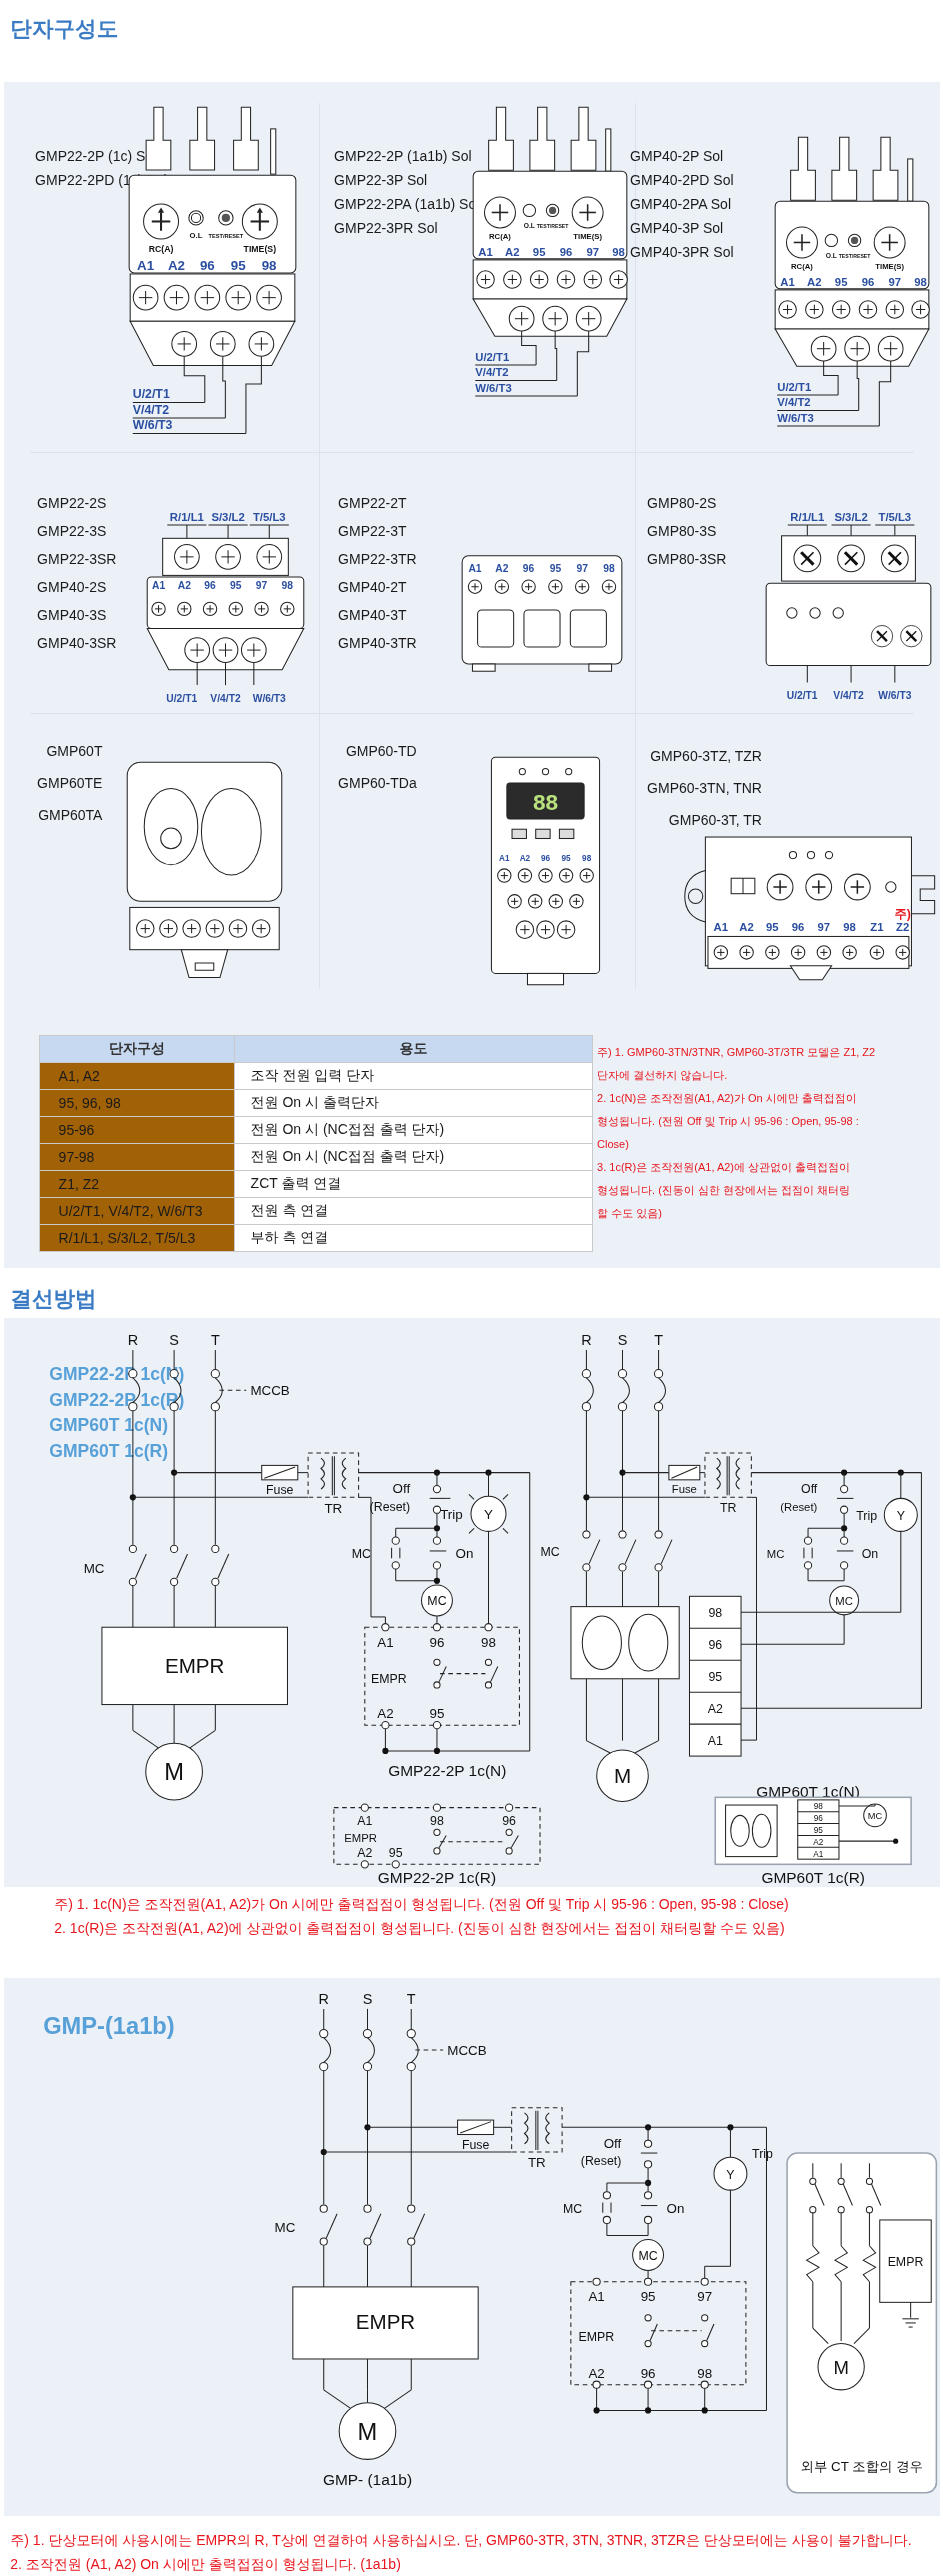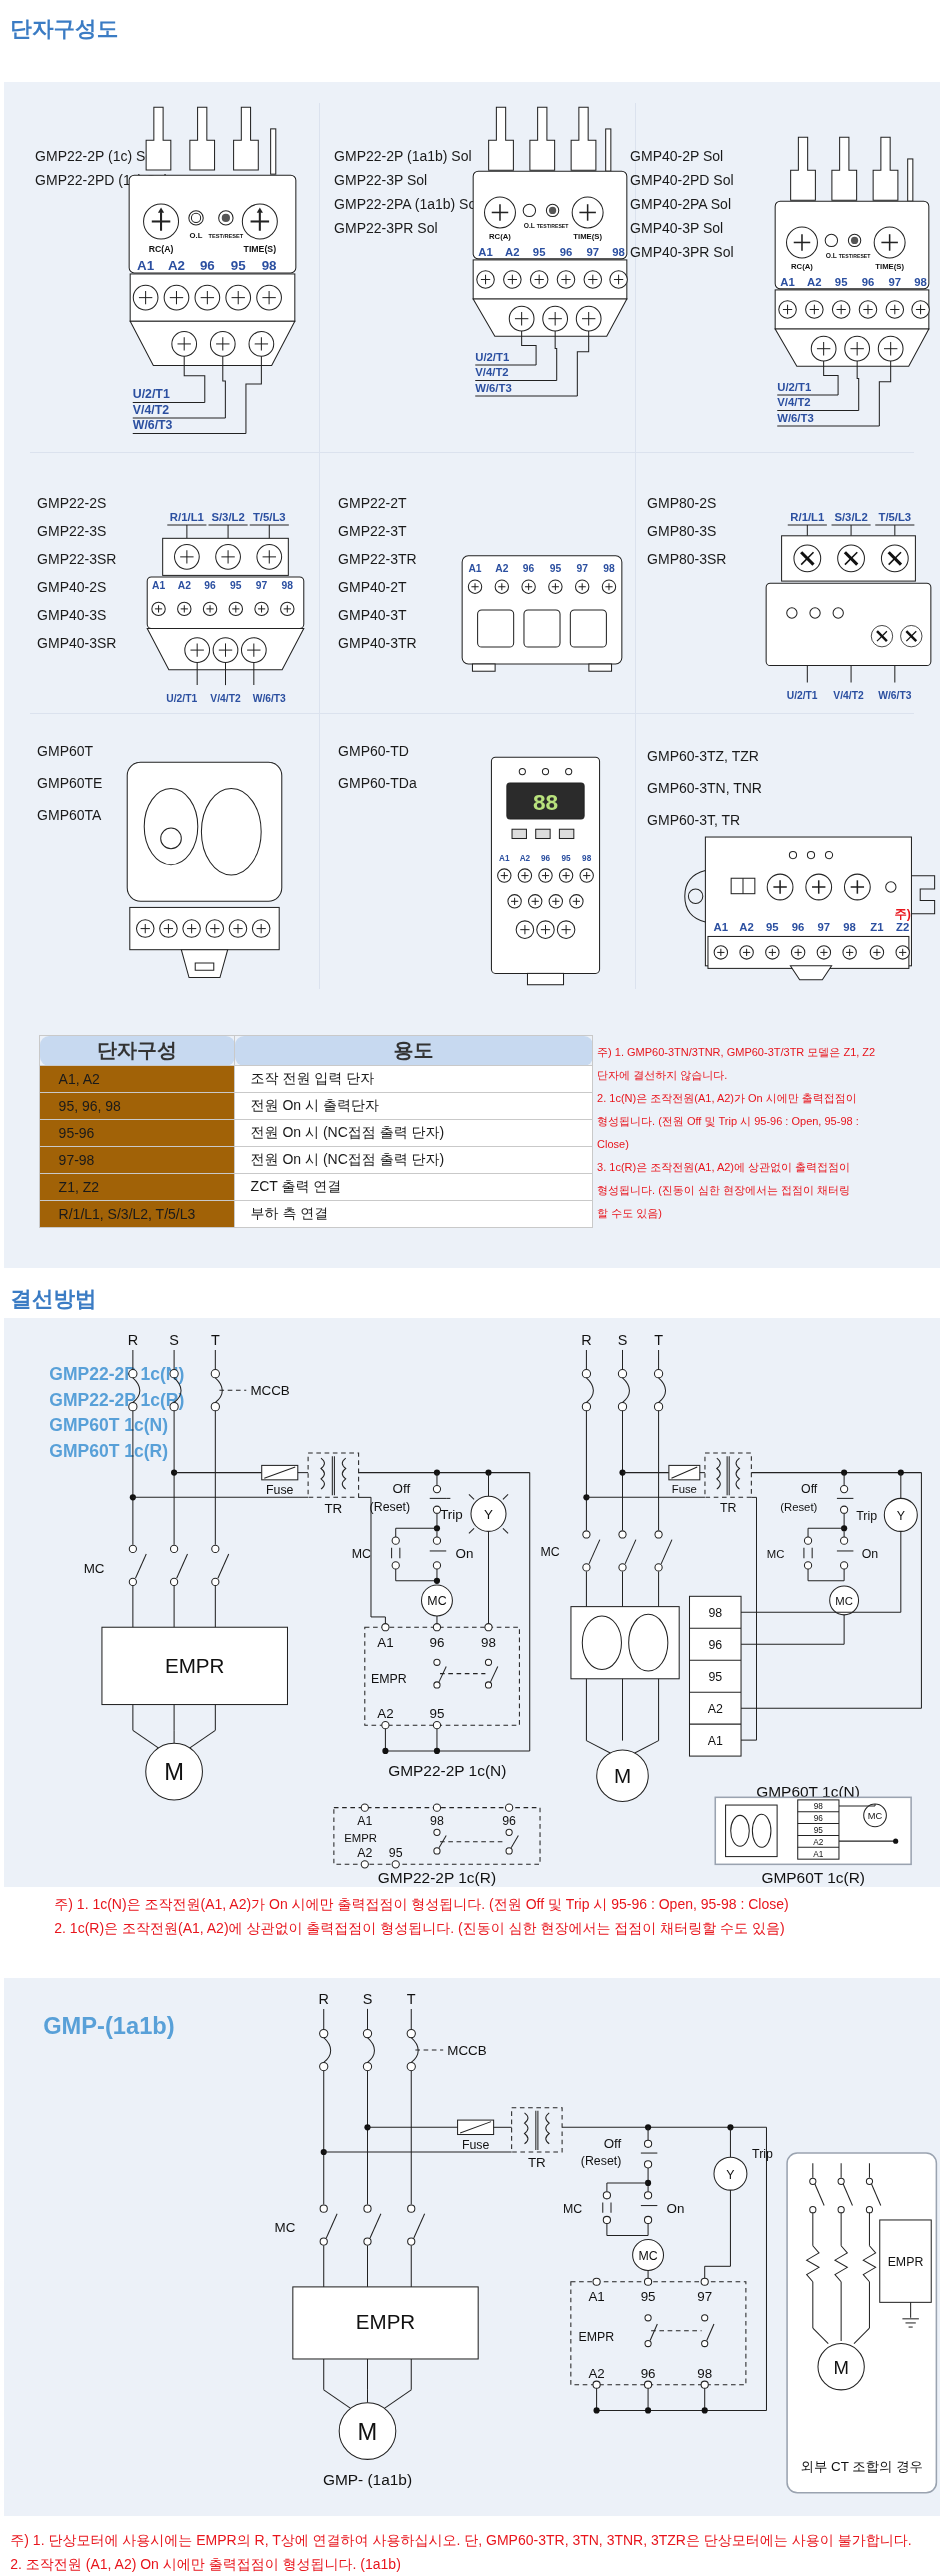--- a/index.html
+++ b/index.html
@@ -2,40 +2,40 @@
 <html style="font-size:8.2px"><head>
 <meta charset="utf-8">
 <style>
   html,body{margin:0;padding:0;background:#fff;font-family:"Liberation Sans",sans-serif;}
   #page{position:relative;width:944px;height:3989px;background:#ffffff;overflow:hidden;}
   .panel{position:absolute;left:4.1px;width:936px;background:#ecf1f8;}
   .h1{position:absolute;left:10.3px;font-weight:bold;font-size:21.6px;color:#3b7cc4;}
   .models{position:absolute;font-size:14px;color:#1a1a1a;white-space:pre-line;}
   .m1{line-height:24px;}
   .m2{line-height:28px;}
-  .m3{line-height:32px;}
+  .m3{line-height:32px;text-align:right;}
   .rednote{position:absolute;color:#e8151c;font-size:14px;white-space:pre-line;line-height:23px;}
   .vdiv{position:absolute;width:1px;background:#dbe2ee;}
   .hdiv{position:absolute;height:1px;background:#dbe2ee;}
   .svgd{position:absolute;}
   svg text{font-family:"Liberation Sans",sans-serif;}
   .tk{fill:#111;}
   .tb{fill:#2b4fa0;font-weight:bold;}
   .tr2{fill:#e8151c;}
   .tc{fill:#58a0d8;font-weight:bold;}
   .ln{stroke:#222;stroke-width:2;fill:none;}
   .ln3{stroke:#222;stroke-width:3;fill:none;}
   .lnd{stroke:#222;stroke-width:2;fill:none;stroke-dasharray:9 7;}
   .bx{fill:#ffffff;stroke:#222;stroke-width:2;}
   .bxg{fill:#ffffff;stroke:#9aa3b0;stroke-width:3;}
   .dot{fill:#111;}
   
   .ttab{position:absolute;border-collapse:collapse;}
   .ttab td,.ttab th{border:0.5px solid #c9c9c9;font-weight:normal;}
-  .ttab th{background:#c7d9f0;color:#333;font-size:20px;font-weight:bold;height:24px;border-radius:9px;}
+  .ttab th{background:#c7d9f0;color:#333;font-size:14px;font-weight:bold;height:24px;}
   .ttab td{height:24px;font-size:14px;color:#1a1a1a;}
   .ttab td.c1{background:#a16207;padding-left:18.5px;width:173px;}
   .ttab td.c2{background:#ffffff;padding-left:15.5px;width:339px;}
 </style>
 </head>
 <body>
 
 <svg width="0" height="0" style="position:absolute" aria-hidden="true">
   <defs>
     <g id="phl">
@@ -493,20 +493,24 @@
             <td class="c1">95-96</td>
             <td class="c2">전원 On 시 (NC접점 출력 단자)</td>
           </tr>
       <tr>
             <td class="c1">97-98</td>
             <td class="c2">전원 On 시 (NC접점 출력 단자)</td>
           </tr>
       <tr>
             <td class="c1">Z1, Z2</td>
             <td class="c2">ZCT 출력 연결</td>
+          </tr>
+      <tr>
+            <td class="c1">U/2/T1, V/4/T2, W/6/T3</td>
+            <td class="c2">전원 측 연결</td>
           </tr>
       <tr>
             <td class="c1">R/1/L1, S/3/L2, T/5/L3</td>
             <td class="c2">부하 측 연결</td>
           </tr>
     </tbody>
       </table>
 
     <div class="rednote" style="left:593px;top:959px;font-size:11px;line-height:23px;">주) 1. GMP60-3TN/3TNR, GMP60-3T/3TR 모델은 Z1, Z2
         단자에 결선하지 않습니다.

